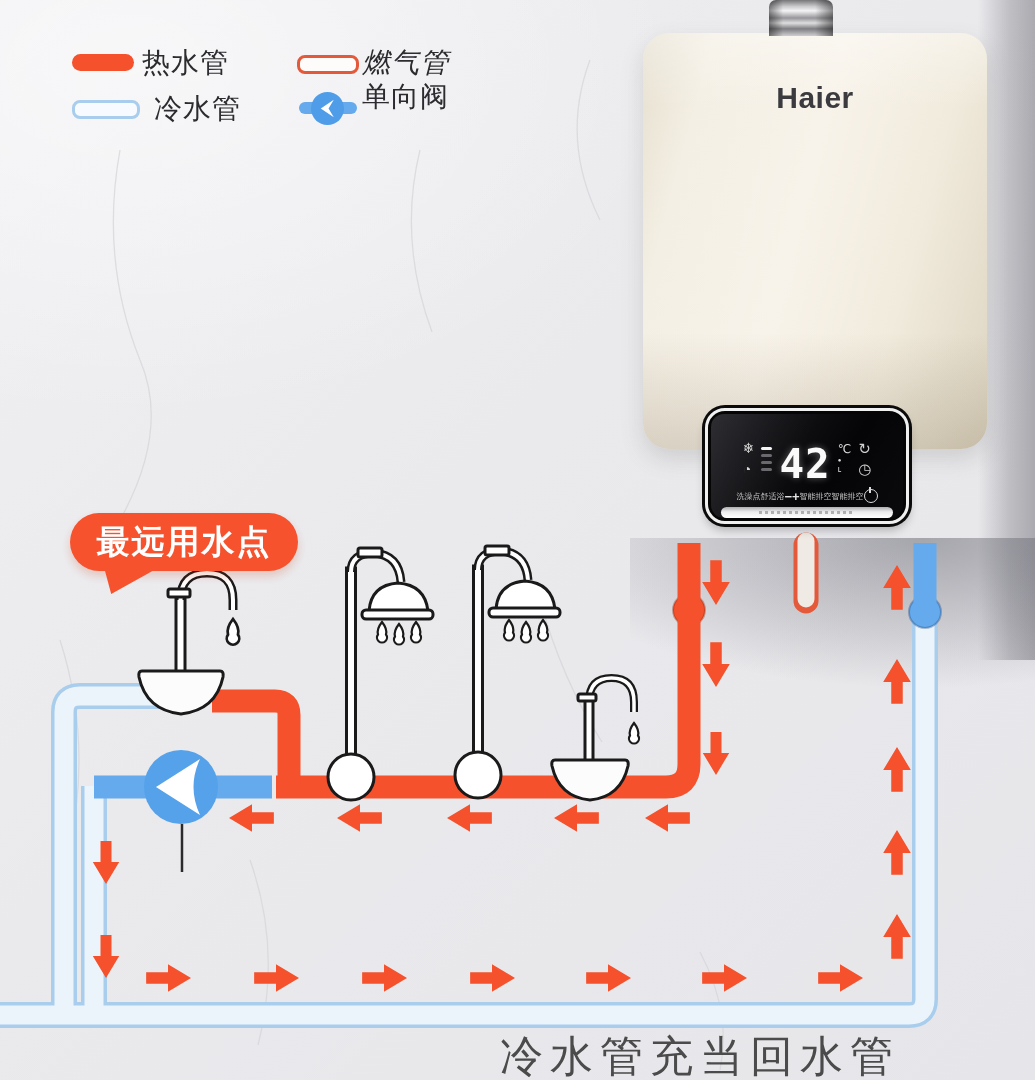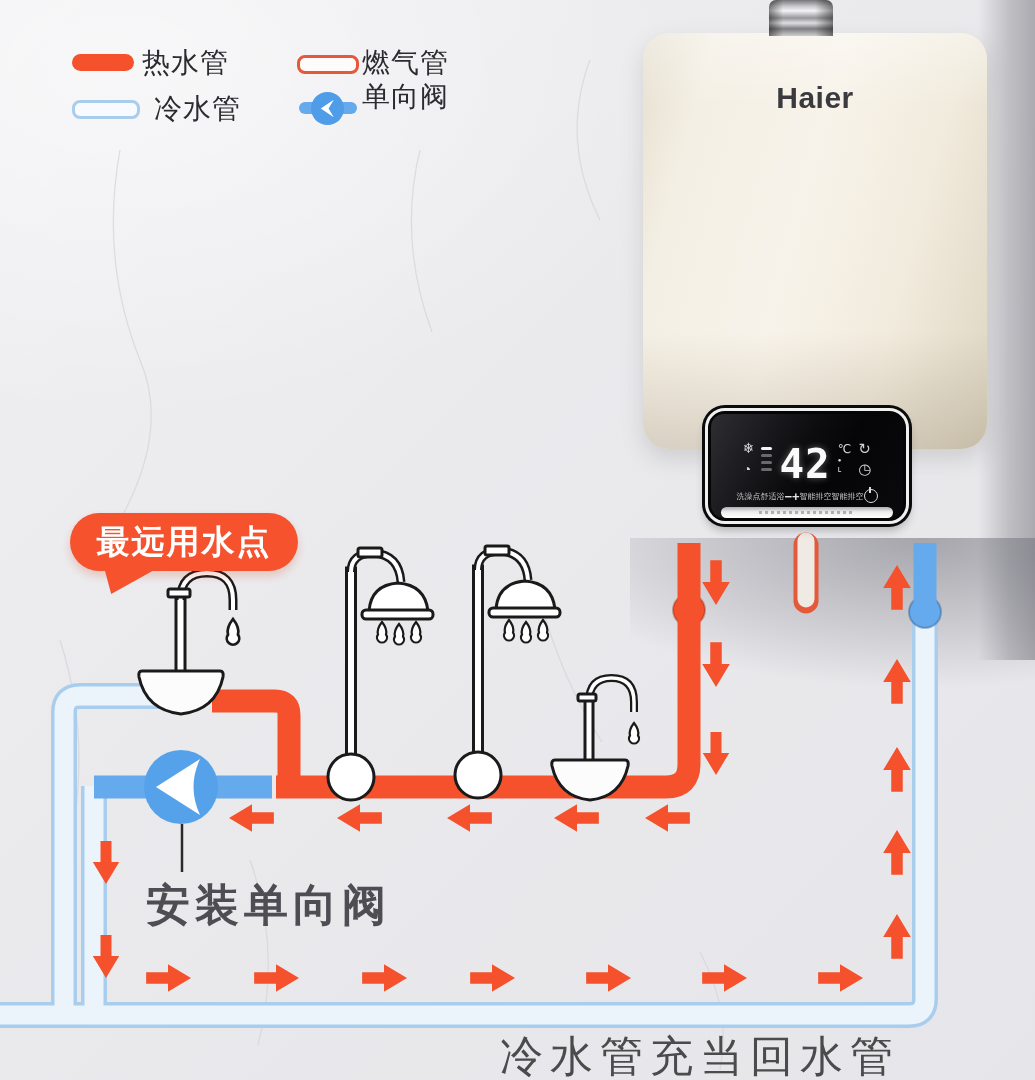--- a/index.html
+++ b/index.html
@@ -221,27 +221,26 @@
         </div>
         <div class="strip"></div>
       </div>
     </div>
   </div>
 
   <div>
     <div class="abs sw-hot"></div>
     <div class="abs lg-label" style="left:142px;top:44px;">热水管</div>
     <div class="abs sw-gas"></div>
-    <div class="abs lg-label" style="left:362px;top:44px;">燃气管</div>
+    <div class="abs lg-label" style="left:362px;top:44px;font-style:italic;">燃气管</div>
     <div class="abs sw-cold"></div>
     <div class="abs lg-label" style="left:154px;top:90px;">冷水管</div>
     <div class="abs sw-vpipe"></div>
     <div class="abs sw-vcircle">
       <span class="sw-vdart"></span>
     </div>
     <div class="abs lg-label" style="left:362px;top:78px;">单向阀</div>
   </div>
 
   <div class="abs bubble">最远用水点</div>
-  <div class="abs label-install">安装单向阀</div>
   <div class="abs label-bottom">冷水管充当回水管</div>
 
 </div>
 
 </body></html>

